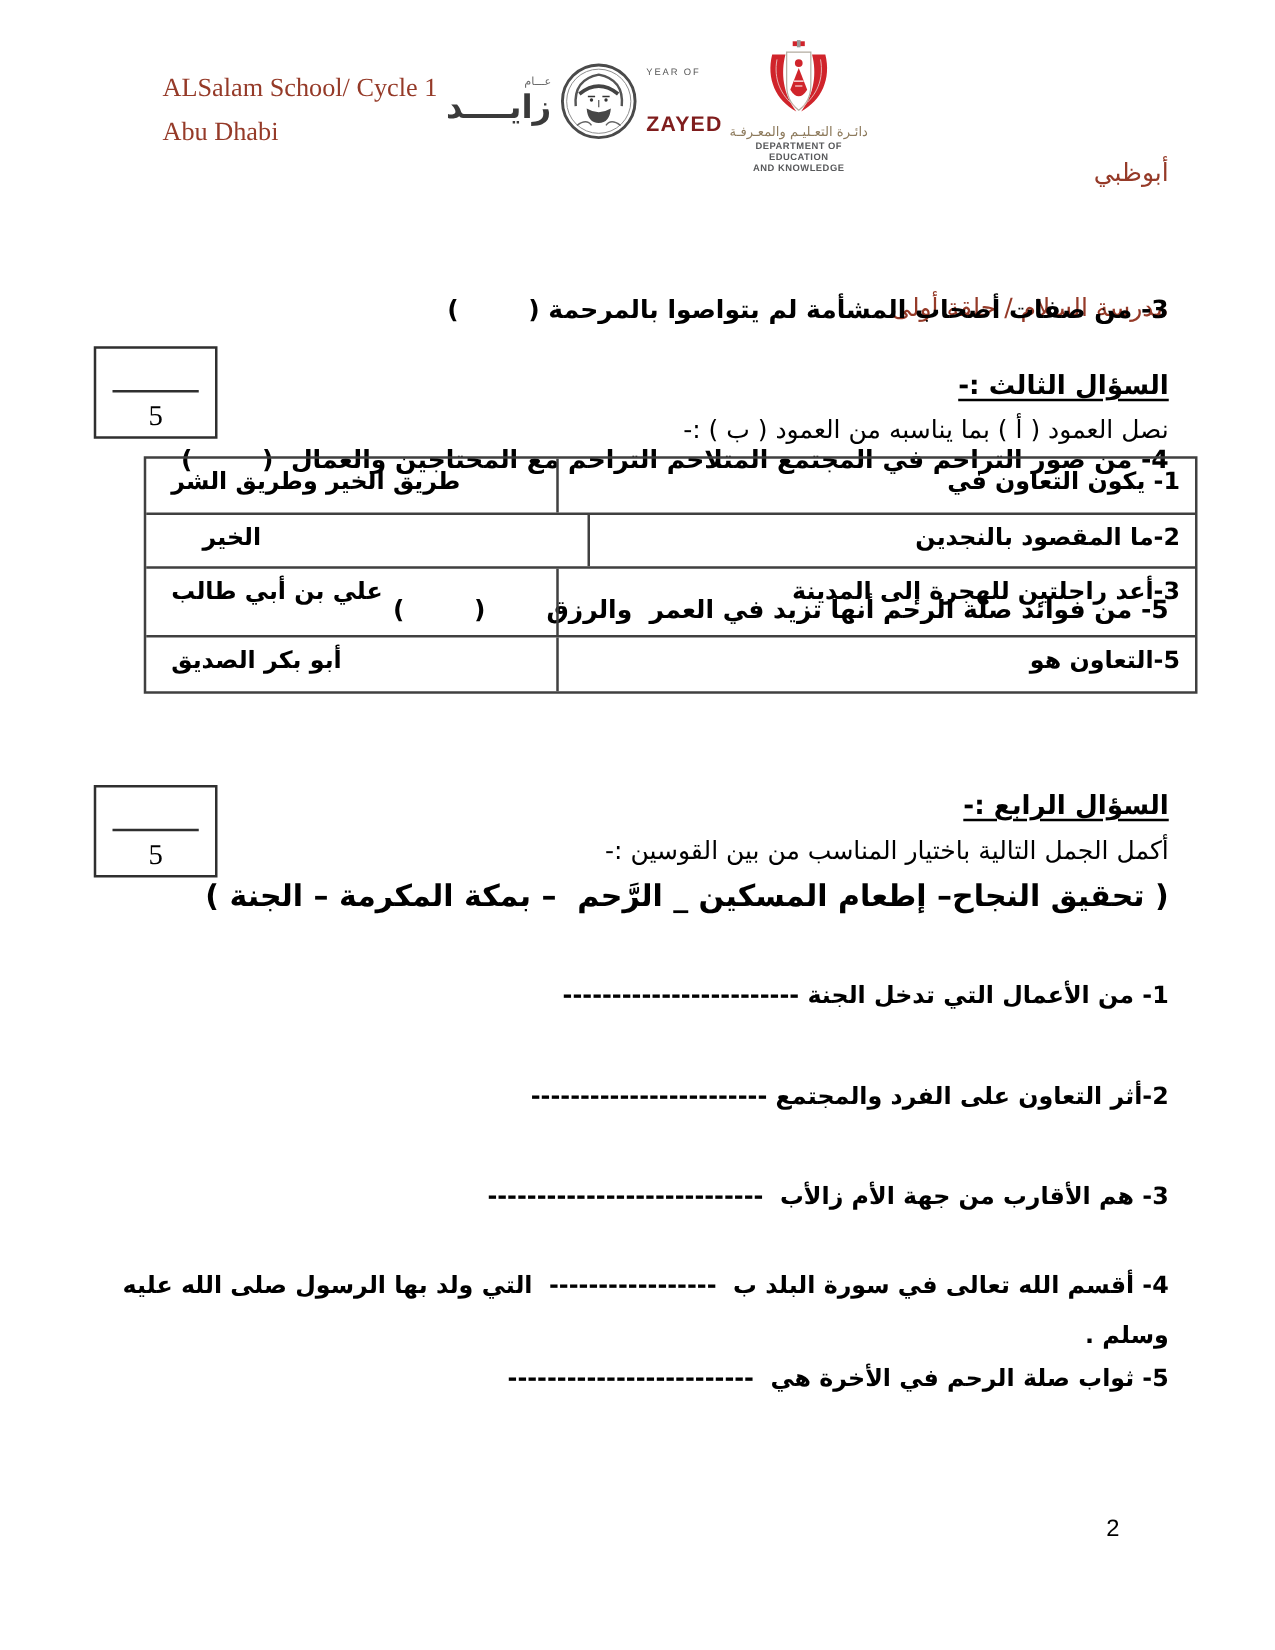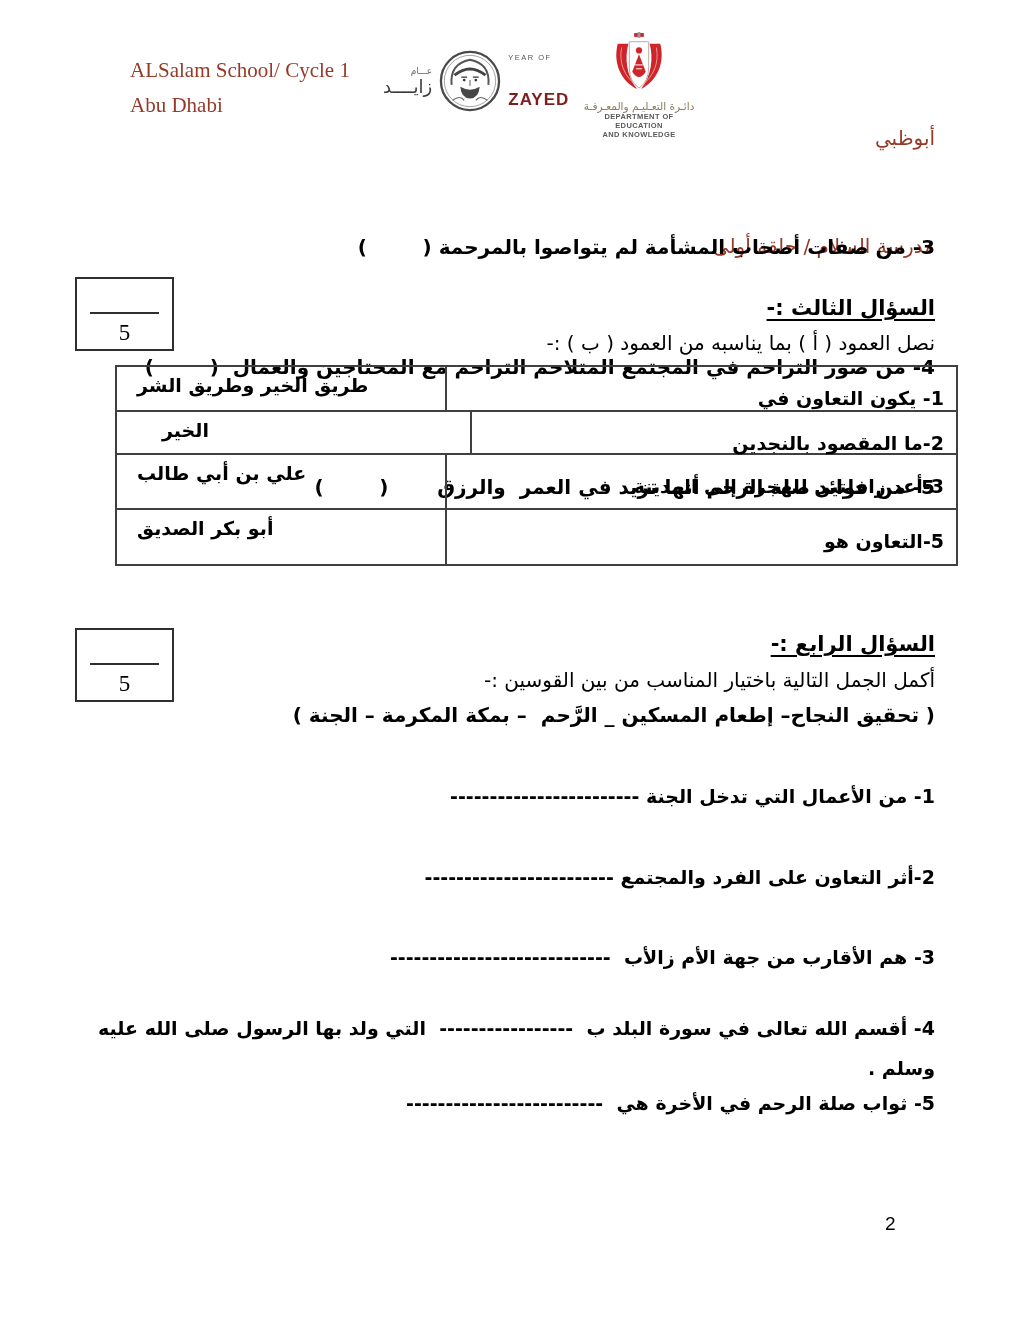--- a/index.html
+++ b/index.html
@@ -20,21 +20,21 @@
 
   
   .school-en{left:130px;top:53px;font-family:"Liberation Serif",serif;
     font-size:21px;color:var(--accent-red);line-height:35px;}
   .school-ar{right:85px;top:48px;color:var(--accent-red);font-size:20px;line-height:36px;}
 
   
   .zayed{left:383px;top:44px;width:180px;height:74px;display:flex;align-items:center;gap:7px;}
   .zayed-ar{display:flex;flex-direction:column;align-items:flex-end;width:58px;}
   .zayed-ar .small{font-size:9px;color:#6a6a6a;letter-spacing:2px;}
-  .zayed-ar .big{font-size:18px;font-weight:normal;color:var(--logo-dark);}
+  .zayed-ar .big{font-size:26px;font-weight:bold;color:var(--logo-dark);}
   .zayed-circle{width:62px;height:62px;flex:0 0 62px;}
   .zayed-en{display:flex;flex-direction:column;justify-content:center;gap:28px;}
   .zayed-en .small{font-size:7.5px;letter-spacing:1.5px;color:#555;font-family:"Liberation Sans",sans-serif;}
   .zayed-en .big{font-size:17px;font-weight:bold;letter-spacing:1px;color:#7f1d1d;font-family:"Liberation Sans",sans-serif;}
 
   
   .doe{left:580px;top:32px;width:118px;text-align:center;}
   .doe-ar{font-size:10.5px;color:var(--text-muted);margin-top:2px;direction:rtl;}
   .doe-en{font-size:7.5px;color:#58595b;letter-spacing:.4px;line-height:9px;
     font-family:"Liberation Sans",sans-serif;font-weight:bold;}
@@ -43,31 +43,31 @@
   .tf{right:85px;top:147px;font-size:20px;line-height:40px;font-weight:bold;}
 
   
   .score-box{left:75px;width:99px;height:74px;border:2px solid #2f2f2f;}
   .score-line{position:absolute;left:13px;right:13px;top:33px;border-top:2px solid #2f2f2f;}
   .score-val{position:absolute;left:0;right:0;bottom:3px;text-align:center;
     font-family:"Liberation Serif",serif;font-size:23px;}
 
   .sec-title{right:85px;font-size:21px;font-weight:bold;text-decoration:underline;text-underline-offset:4px;}
   .sec-instr{right:85px;font-size:20px;}
-  .sec-options{right:85px;font-size:20px;font-weight:bold;}
+  .sec-options{right:85px;font-size:24px;font-weight:bold;}
 
   
   .match-table{left:115px;top:365px;width:843px;border:2px solid var(--line-dark);}
   .match-row{display:flex;border-top:2px solid var(--line-dark);}
   .match-row:first-child{border-top:none;}
   .cell-b{width:330px;border-right:2px solid var(--line-dark);direction:rtl;
     text-align:left;padding:7px 4px 0 0;padding-left:0;font-size:19px;font-weight:bold;}
   .cell-b span{position:relative;left:20px;}
-  .cell-a{flex:1;direction:rtl;text-align:right;padding:7px 12px 0 0;font-size:19px;font-weight:bold;margin-top:13px;}
-  .r1{height:43px;}.r2{height:43px;padding-left:25px;}.r3{height:55px;}.r4{height:53px;}.r5{height:56px;}
+  .cell-a{flex:1;direction:rtl;text-align:right;padding:7px 12px 0 0;font-size:19px;font-weight:bold;}
+  .r1{height:43px;}.r2{height:43px;padding-left:25px;}.r3{height:55px;}.r4{height:53px;}.r5{height:45px;}
 
   
   .q4-item{right:85px;font-size:19px;line-height:40px;font-weight:bold;}
 
   .page-num{left:885px;top:1213px;font-size:19px;font-family:"Liberation Sans",sans-serif;}
 </style>
 </head>
 <body>
 
 <div class="abs school-en">

